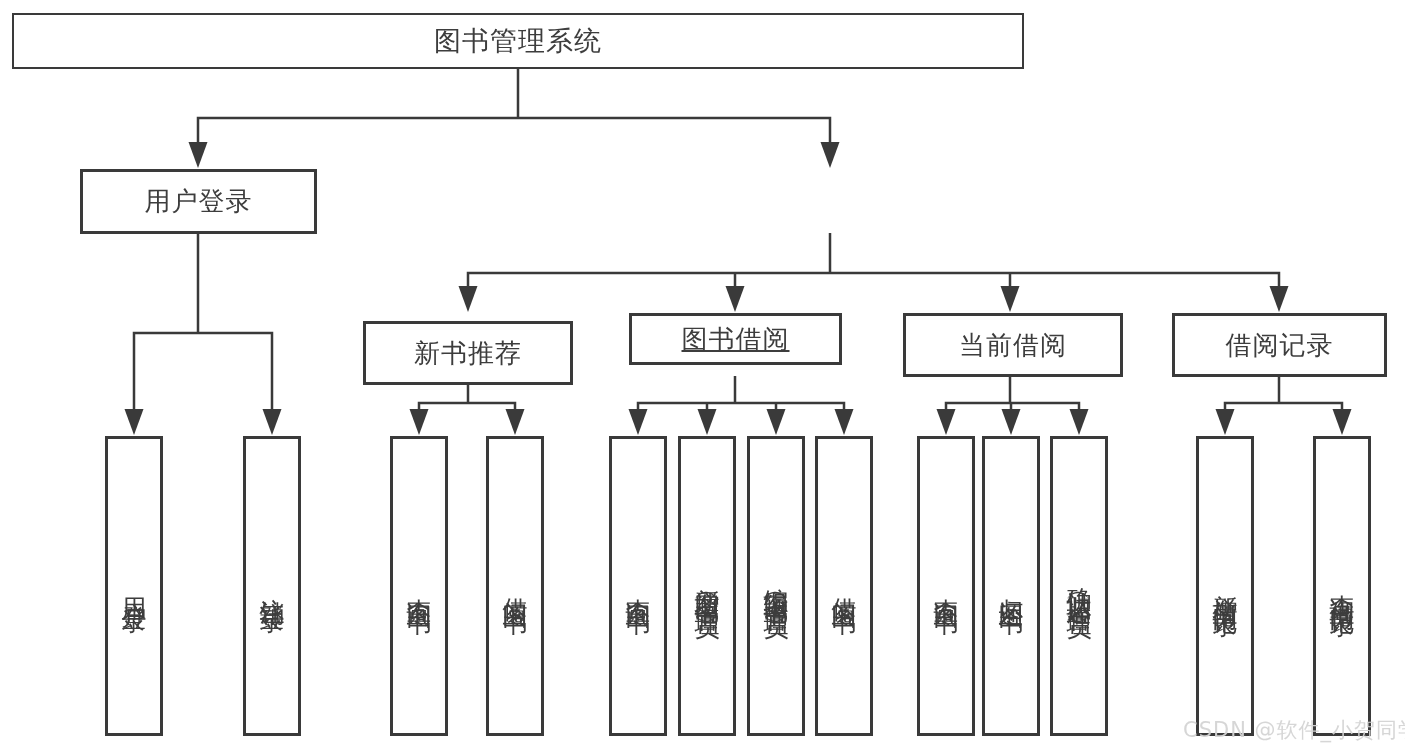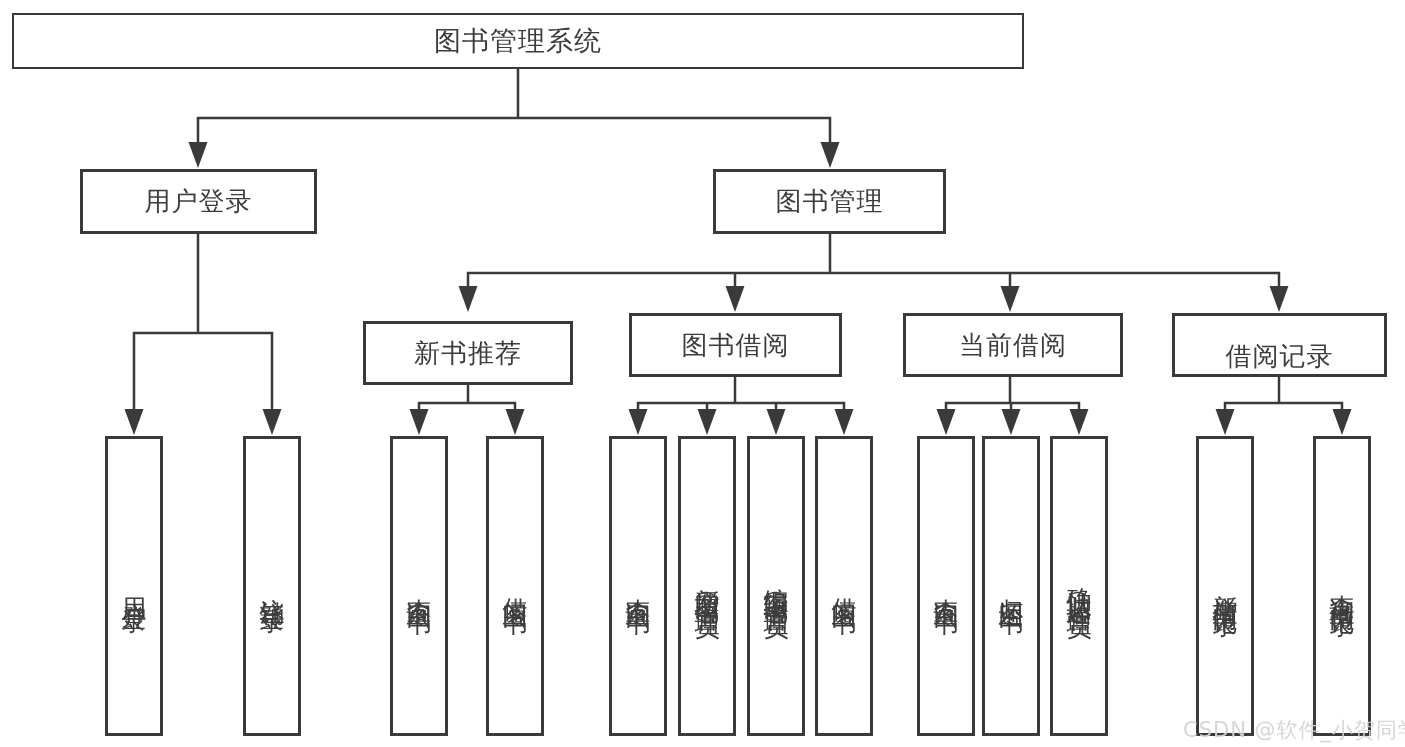--- a/index.html
+++ b/index.html
@@ -103,34 +103,31 @@
     </g>
   </svg>
 
   <div class="box box-h root" style="left:12px; top:13px; width:1012px; height:56px;">
     <span>图书管理系统</span>
   </div>
 
   <div class="box box-h" style="left:80px; top:169px; width:237px; height:65px;">
     <span>用户登录</span>
   </div>
-  <div class="box box-h" style="left:713px; top:169px; width:233px; height:65px;">
-    <span>图书管理</span>
-  </div>
 
   <div class="box box-h" style="left:363px; top:313px; width:210px; height:64px;margin-top:8px;">
     <span>新书推荐</span>
   </div>
-  <div class="box box-h" style="left:629px; top:313px; width:213px; height:64px;">
+  <div class="box box-h" style="left:629px; top:313px; width:213px; height:52px;text-decoration:underline;">
     <span>图书借阅</span>
   </div>
   <div class="box box-h" style="left:903px; top:313px; width:220px; height:64px;">
     <span>当前借阅</span>
   </div>
-  <div class="box box-h" style="left:1172px; top:313px; width:215px; height:64px;align-items:flex-end;">
+  <div class="box box-h" style="left:1172px; top:313px; width:215px; height:64px;">
     <span>借阅记录</span>
   </div>
 
   <div class="box box-v" style="left:105px;">
     <span>用户登录</span>
   </div>
   <div class="box box-v" style="left:243px;">
     <span>注销登录</span>
   </div>
 

